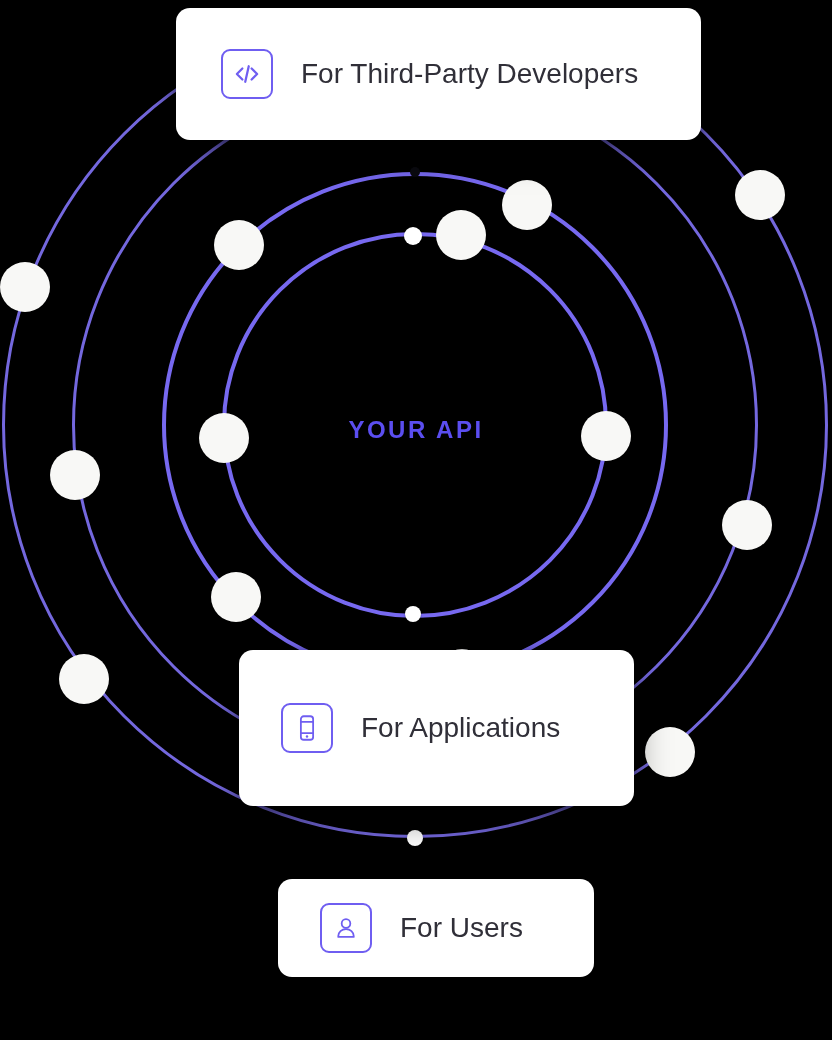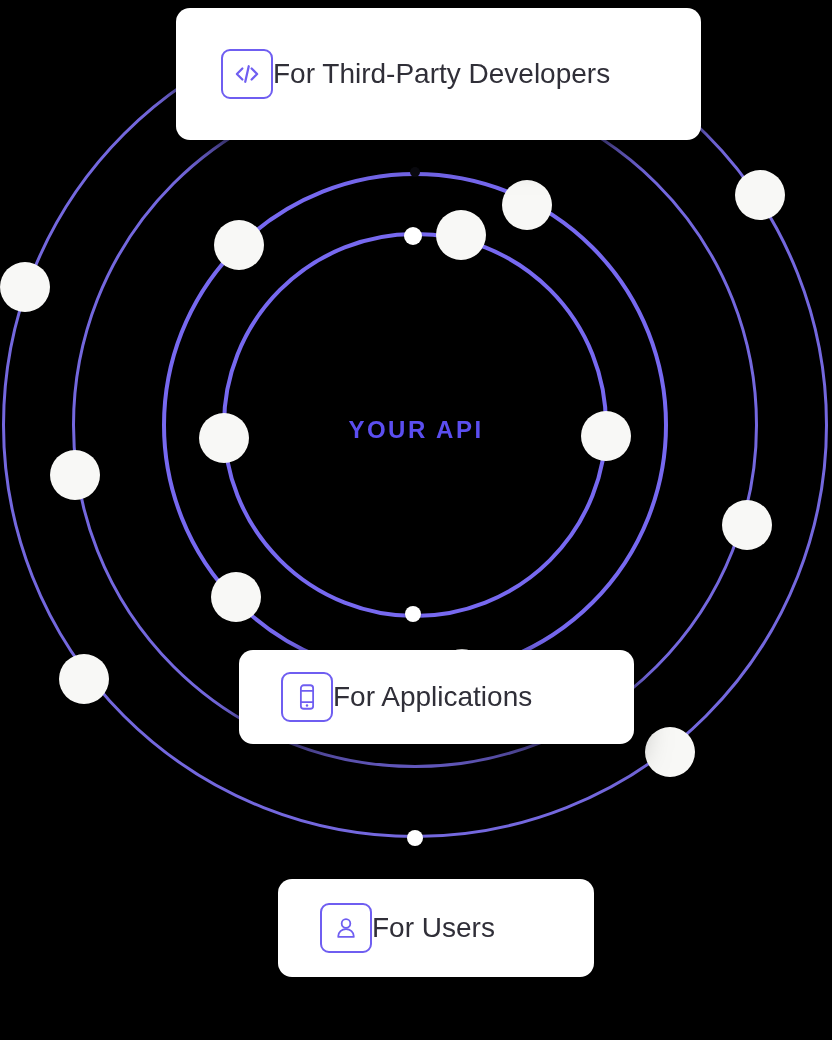--- a/index.html
+++ b/index.html
@@ -20,23 +20,23 @@
     position:absolute; background:#ffffff; border-radius:14px;
     display:flex; align-items:center;
     box-shadow:0 14px 34px rgba(0,0,0,.5), 0 2px 8px rgba(0,0,0,.35);
   }
   .icon-box {
     flex:0 0 auto; width:52px; height:50px; box-sizing:border-box;
     border:2px solid #6F5EF1; border-radius:9px;
     display:flex; align-items:center; justify-content:center;
   }
   .icon-box svg { display:block; }
-  .card-label { font-size:28px; color:#302F38; white-space:nowrap; }
+  .card-label { margin-left:28px; font-size:28px; color:#302F38; white-space:nowrap; }
   .card-1 { left:176px; top:8px;   width:480px; height:132px; padding-left:45px; }
-  .card-2 { left:239px; top:650px; width:353px; height:94px; padding-left:42px; }
+  .card-2 { left:239px; top:650px; width:353px; height:156px; padding-left:42px; }
   .card-3 { left:278px; top:879px; width:274px; height:98px; padding-left:42px; }
 </style>
 </head>
 <body>
 
 <div class="stage" id="stage">
 
   <div id="orbit-layer">
       <div class="orbit" style="left: 222px; top: 232px; width: 386px; height: 386px; border-width: 4px; border-color: rgb(119, 105, 240); opacity: 1;"></div>
       <div class="orbit" style="left: 162px; top: 172px; width: 506px; height: 506px; border-width: 4px; border-color: rgb(119, 105, 240); opacity: 1;"></div>

